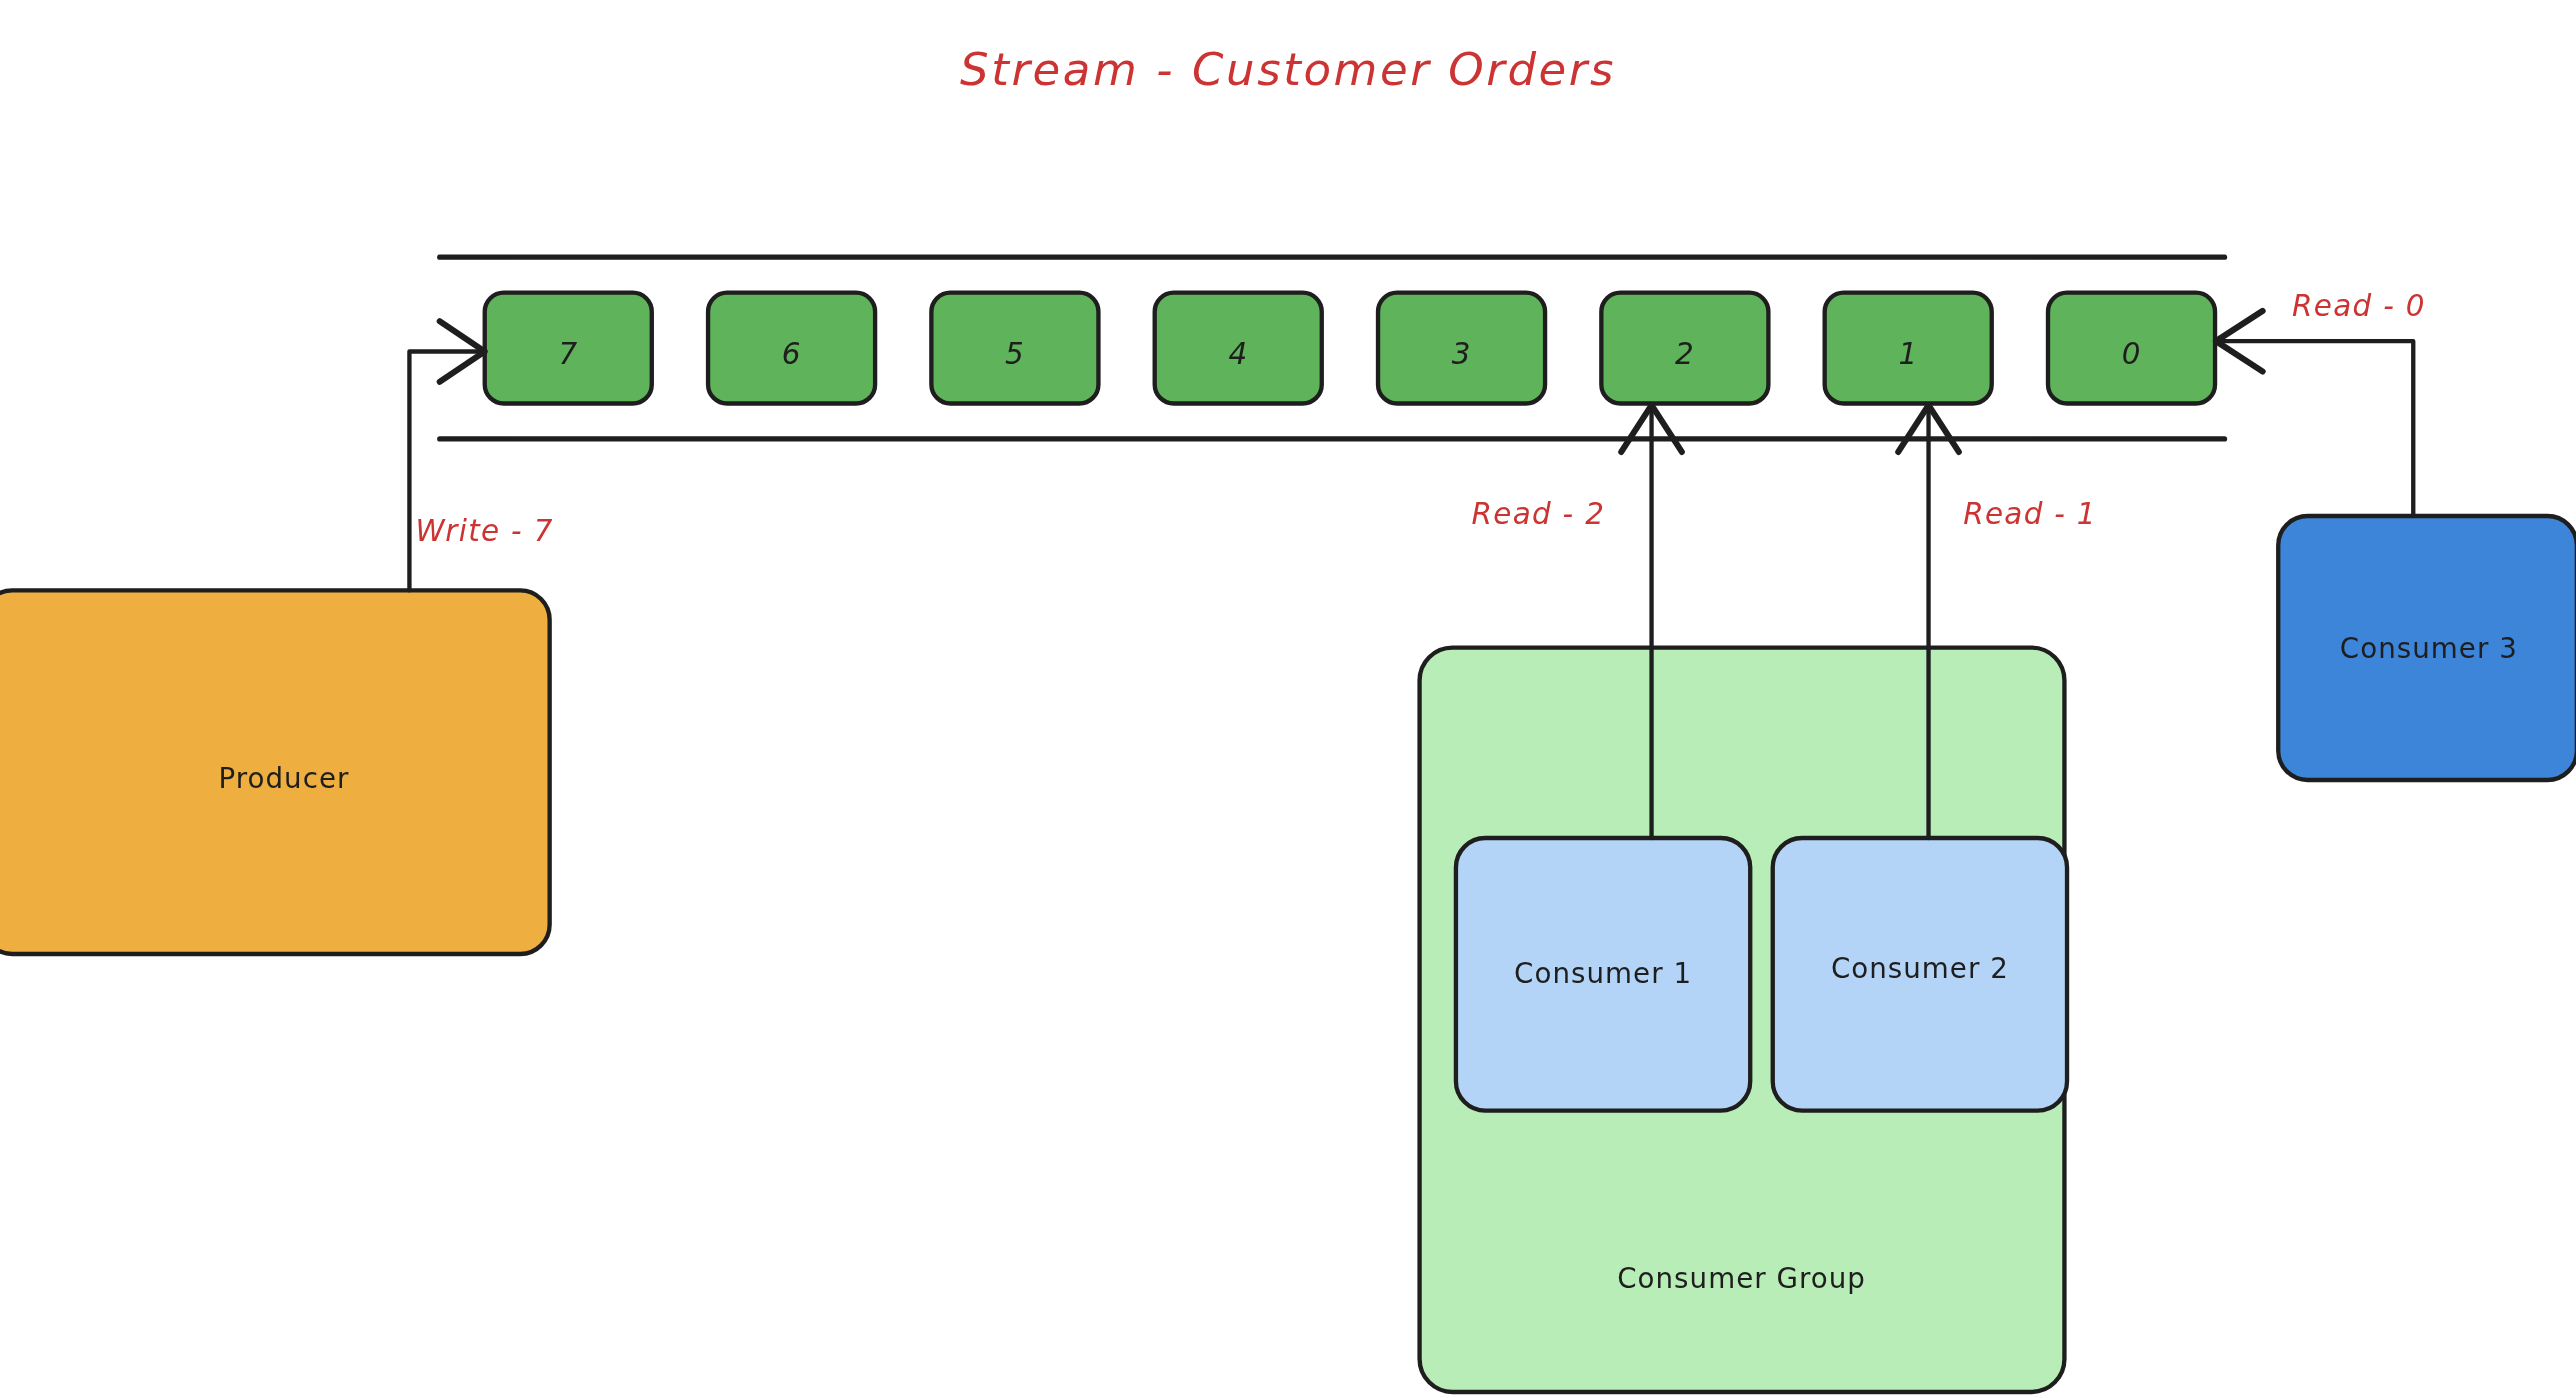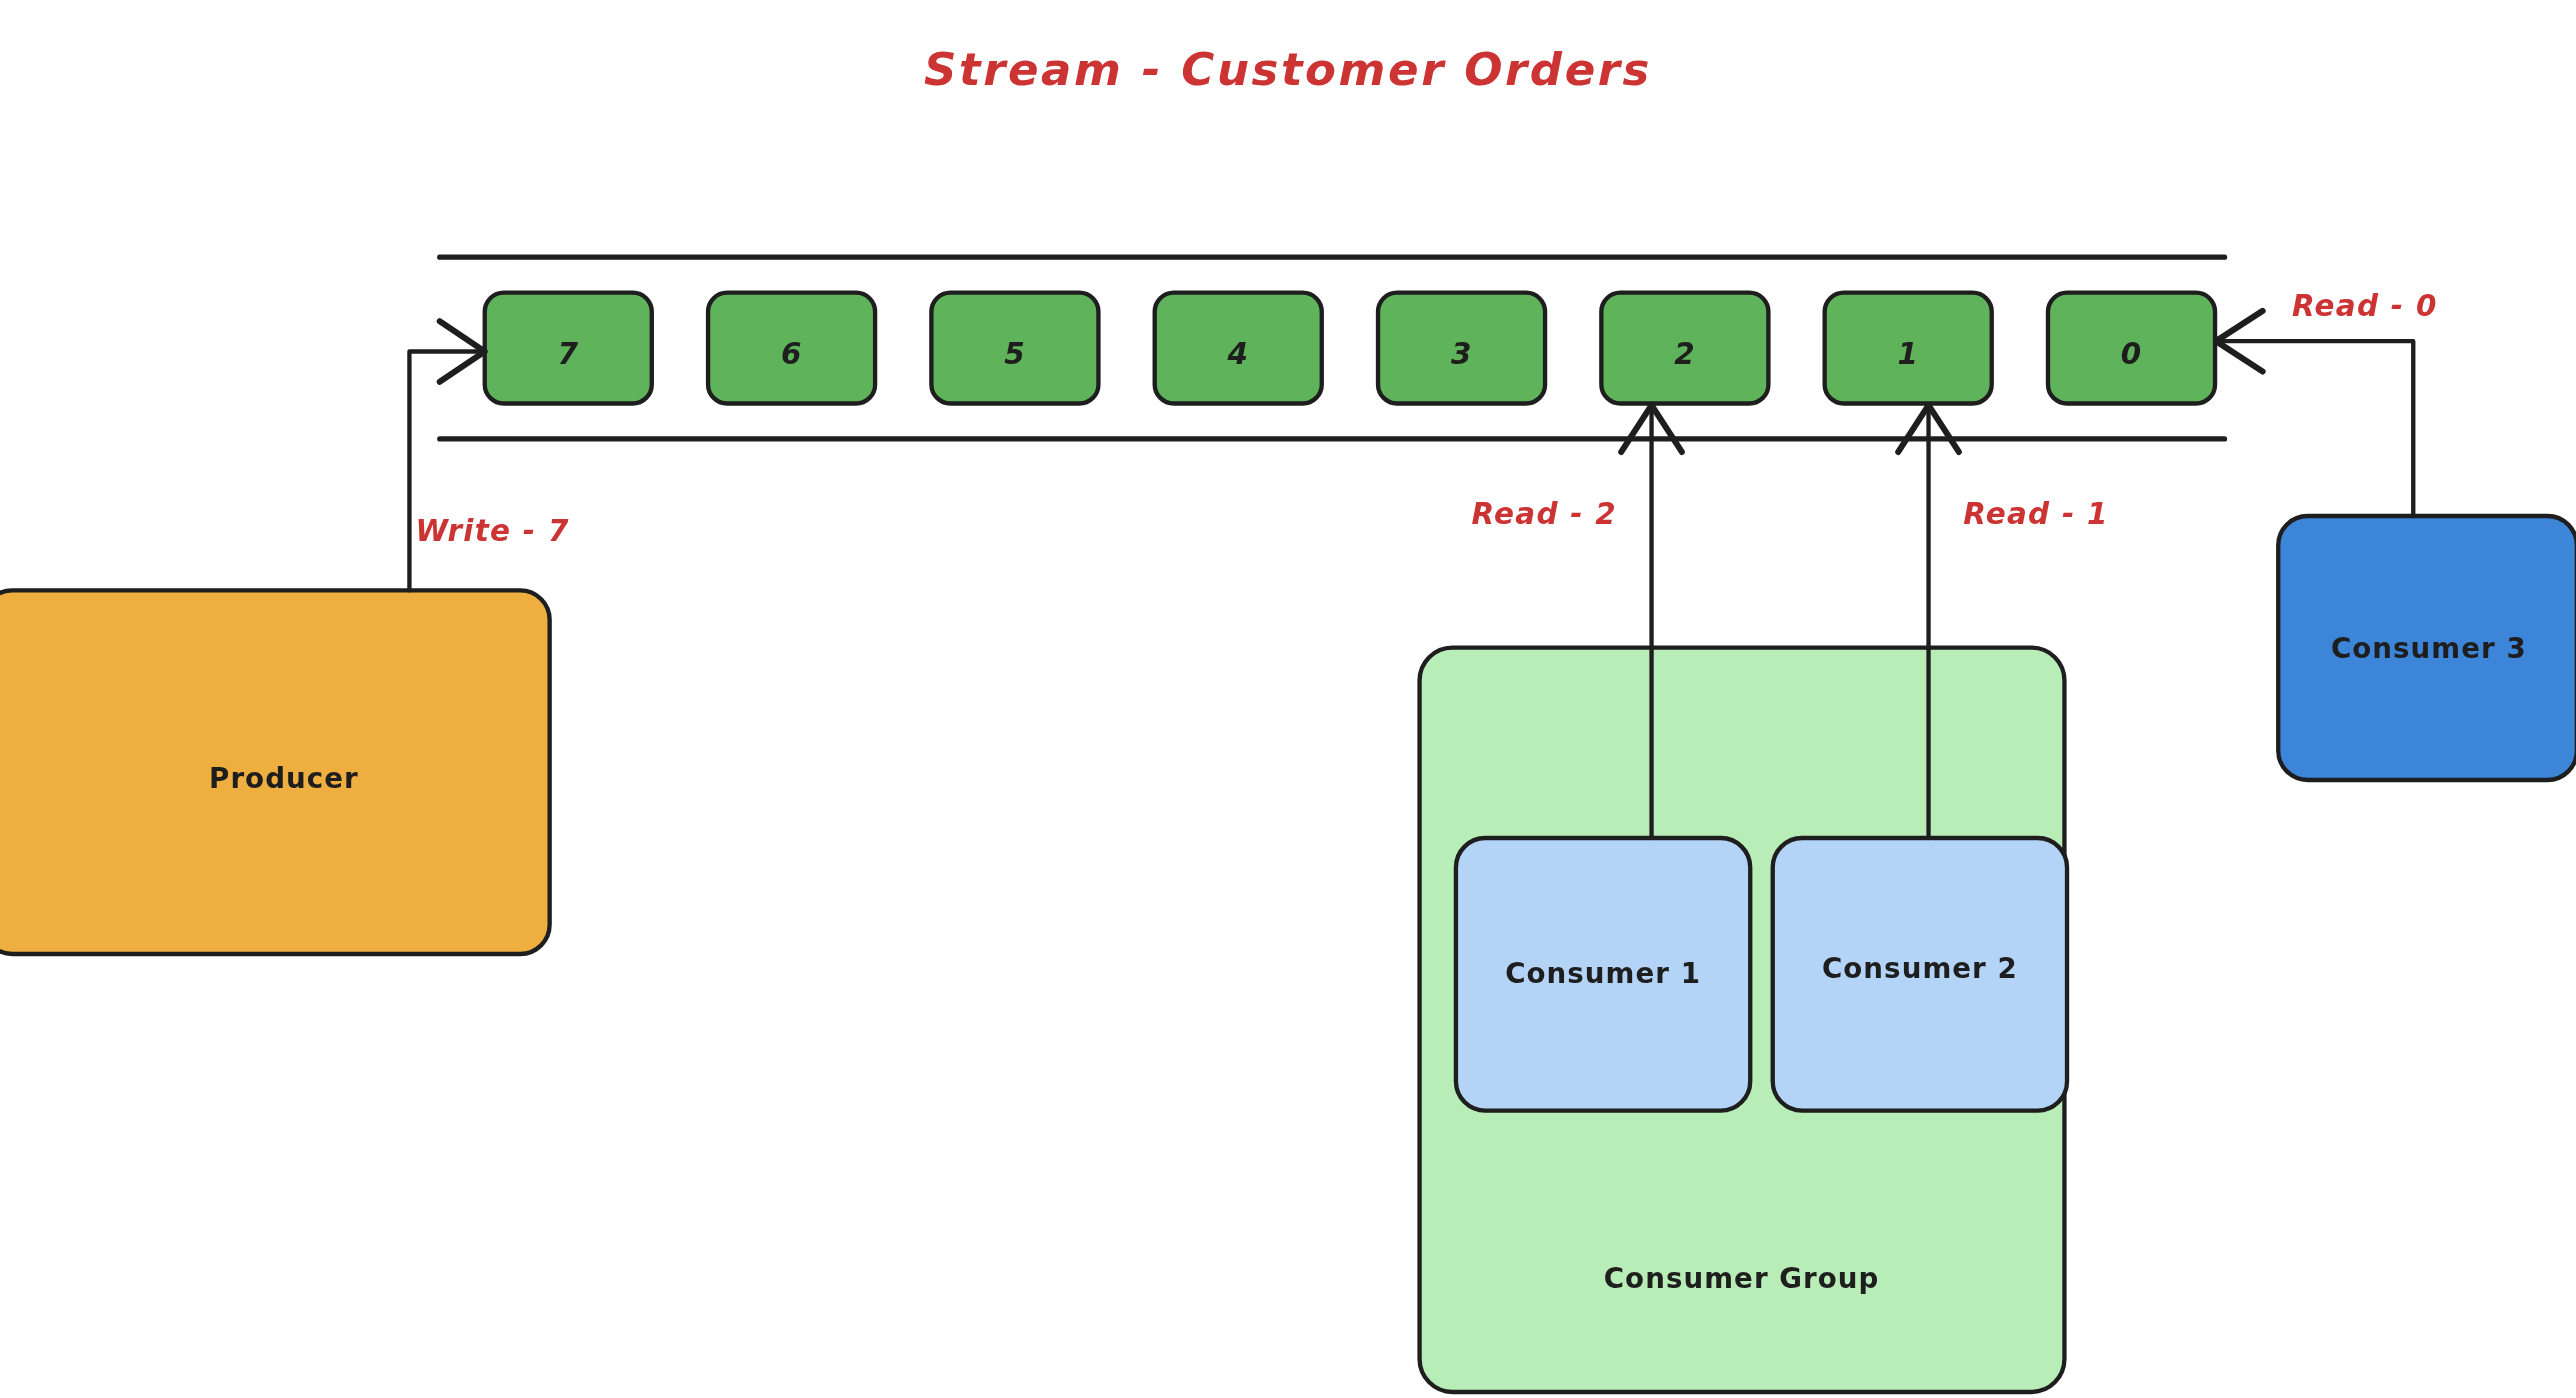--- a/index.html
+++ b/index.html
@@ -11,21 +11,20 @@
     width: 2576px;
     height: 1399px;
     overflow: hidden;
     font-family: "DejaVu Sans", sans-serif;
   }
   #canvas {
     position: relative;
     width: 2576px;
     height: 1064px;
     background: #ffffff;
-    font-weight: bold;
   }
   svg#diagram {
     position: absolute;
     left: 0;
     top: 0;
     width: 2576px;
     height: 1399px;
   }
   .node-shape {
     stroke: #1e1e1e;

